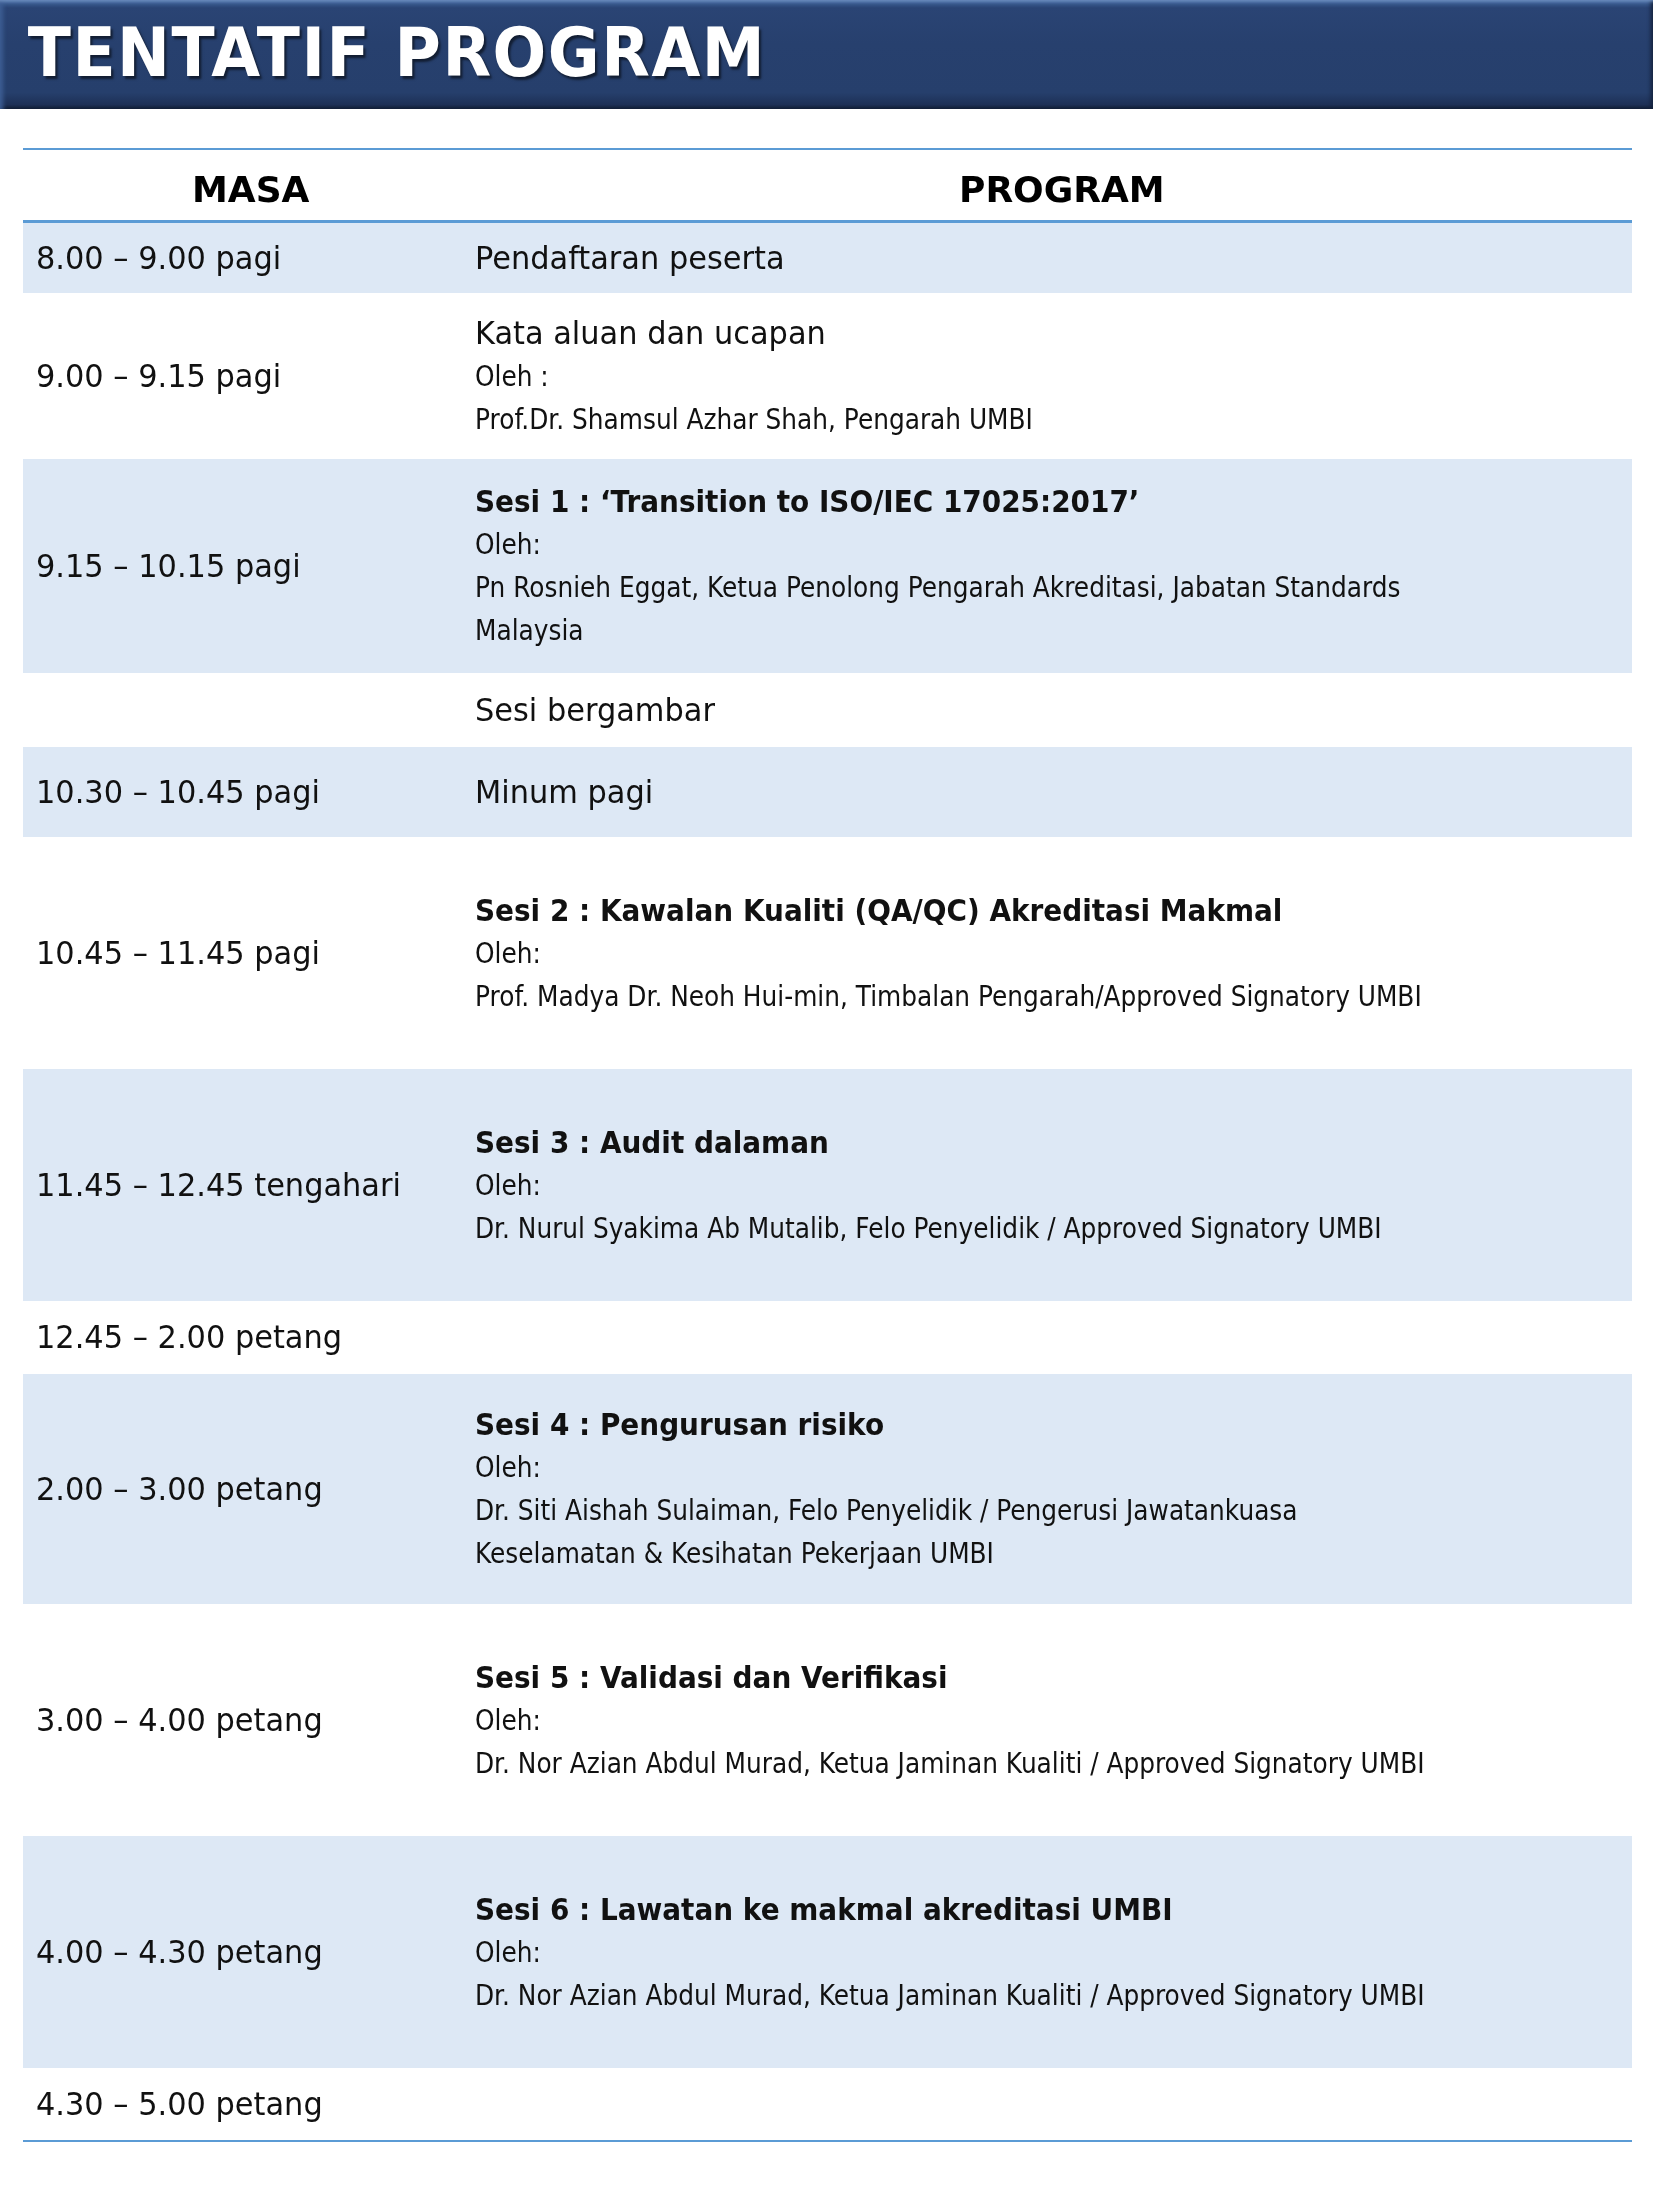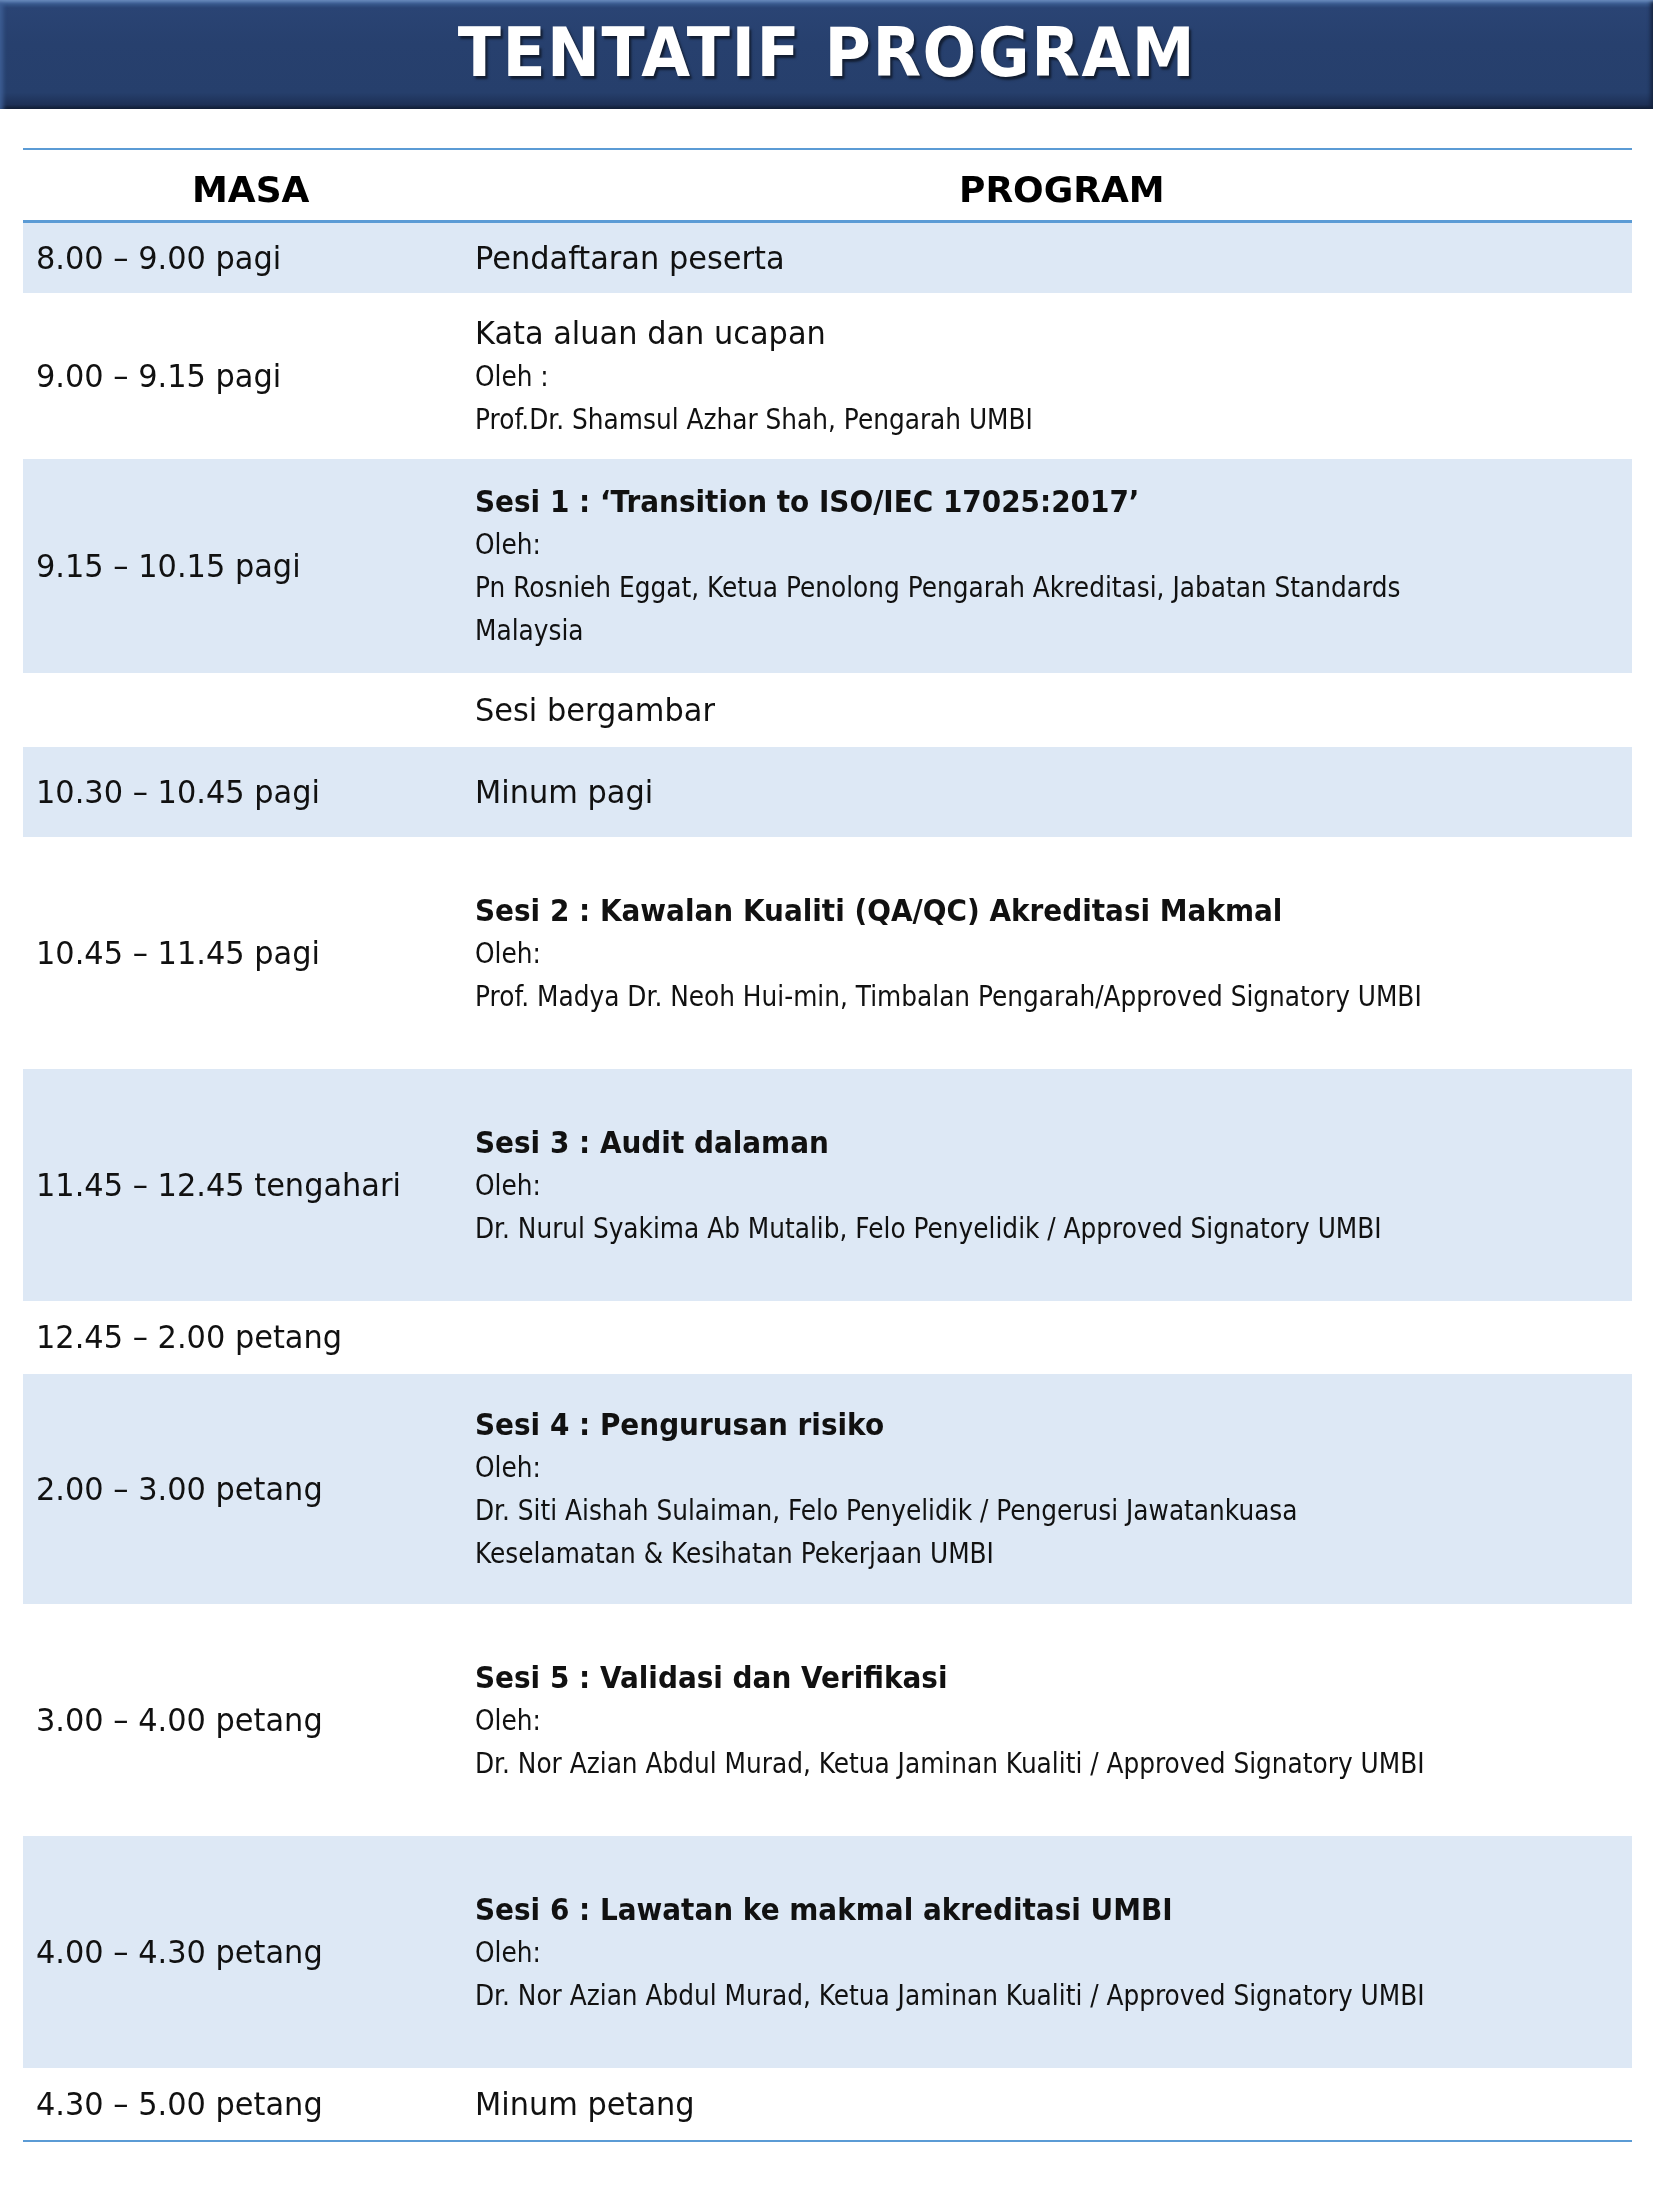--- a/index.html
+++ b/index.html
@@ -4,21 +4,21 @@
   <style>
     html, body { margin: 0; padding: 0; }
     body {
       width: 1654px; height: 2205px; background: #ffffff; position: relative; overflow: hidden;
       font-family: "DejaVu Sans", "Liberation Sans", sans-serif; color: #111;
     }
     .banner {
       position: absolute; left: 0; top: 0; width: 1654px; height: 109px;
       background: linear-gradient(#4a6fa6 0px, #3a5b8f 3.2px, #2a4474 7.9px, #27406e 40%, #263f6c 85%, #1d3056 96%, #111d33 100%);
       box-shadow: inset 0 4.7px 3.2px -3.2px #6f8fc0, inset -6.3px 0 4.7px -3.2px #14213a, inset 6.3px 0 4.7px -3.2px #3d5d93;
-      display: flex; align-items: center; justify-content: center;
+      display: flex; align-items: center; justify-content: flex-start;
     }
     .banner-title {
       color: #fff; font-family: "DejaVu Sans", sans-serif; font-weight: bold;
       font-size: 68px; letter-spacing: 1.6px;
       text-shadow: 2.4px 3.2px 2.4px rgba(0,0,0,0.55);
       transform: scaleX(0.93);
       margin-top: -3.2px;
     }
     .table { position: absolute; left: 23px; top: 148px; width: 1609px; }
     .rule { height: 2.4px; background: #5b9bd5; }
@@ -140,20 +140,17 @@
     <div class="time">4.00 – 4.30 petang</div>
     <div class="prog">
       <div class="title bold">Sesi 6 : Lawatan ke makmal akreditasi UMBI</div>
       <div class="line">Oleh:</div>
       <div class="line">Dr. Nor Azian Abdul Murad, Ketua Jaminan Kualiti / Approved Signatory UMBI</div>
     </div>
   </div>
 
   <div class="row" style="height:72px">
     <div class="time">4.30 – 5.00 petang</div>
-    <div class="prog">
-      <div class="title">Minum petang</div>
-    </div>
   </div>
 
   <div class="bottom-rule"></div>
 </div>
 
 
 </body></html>

